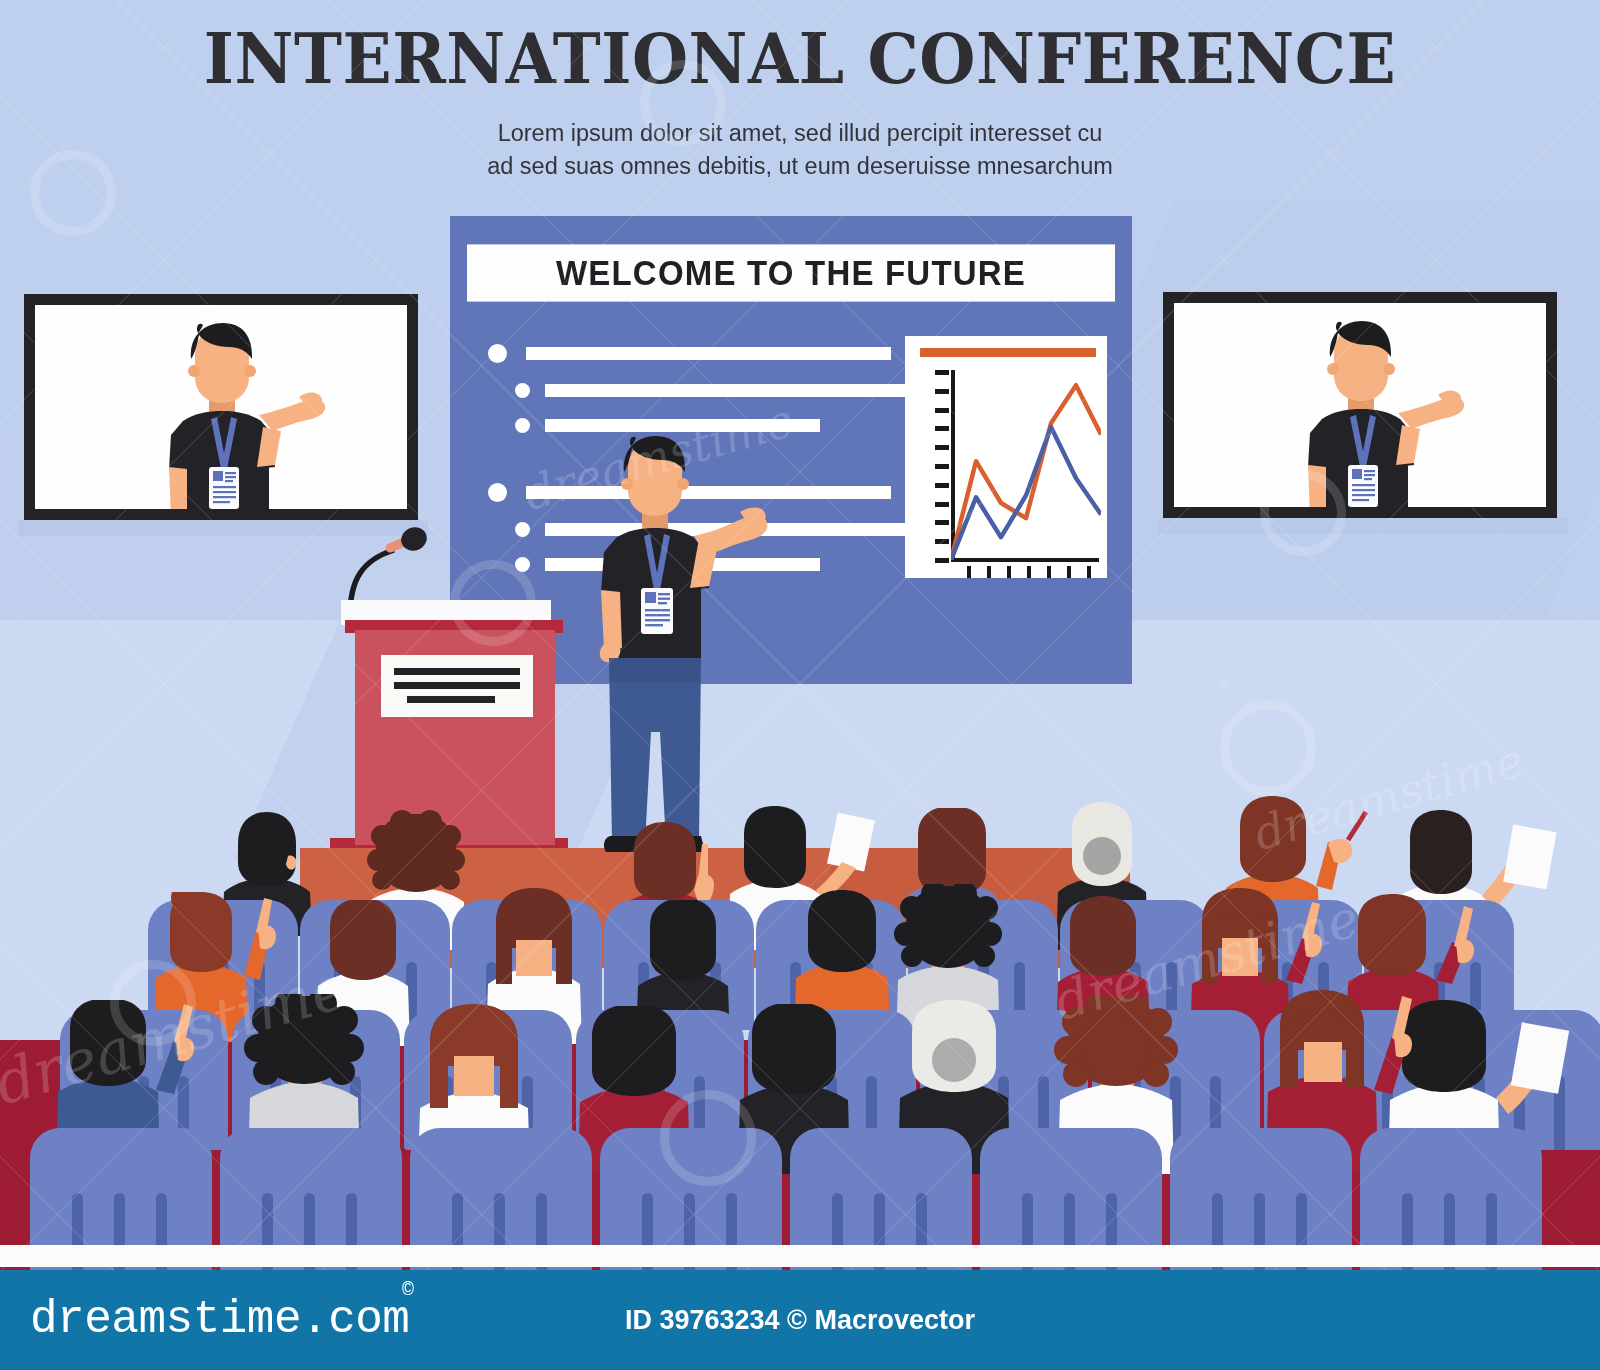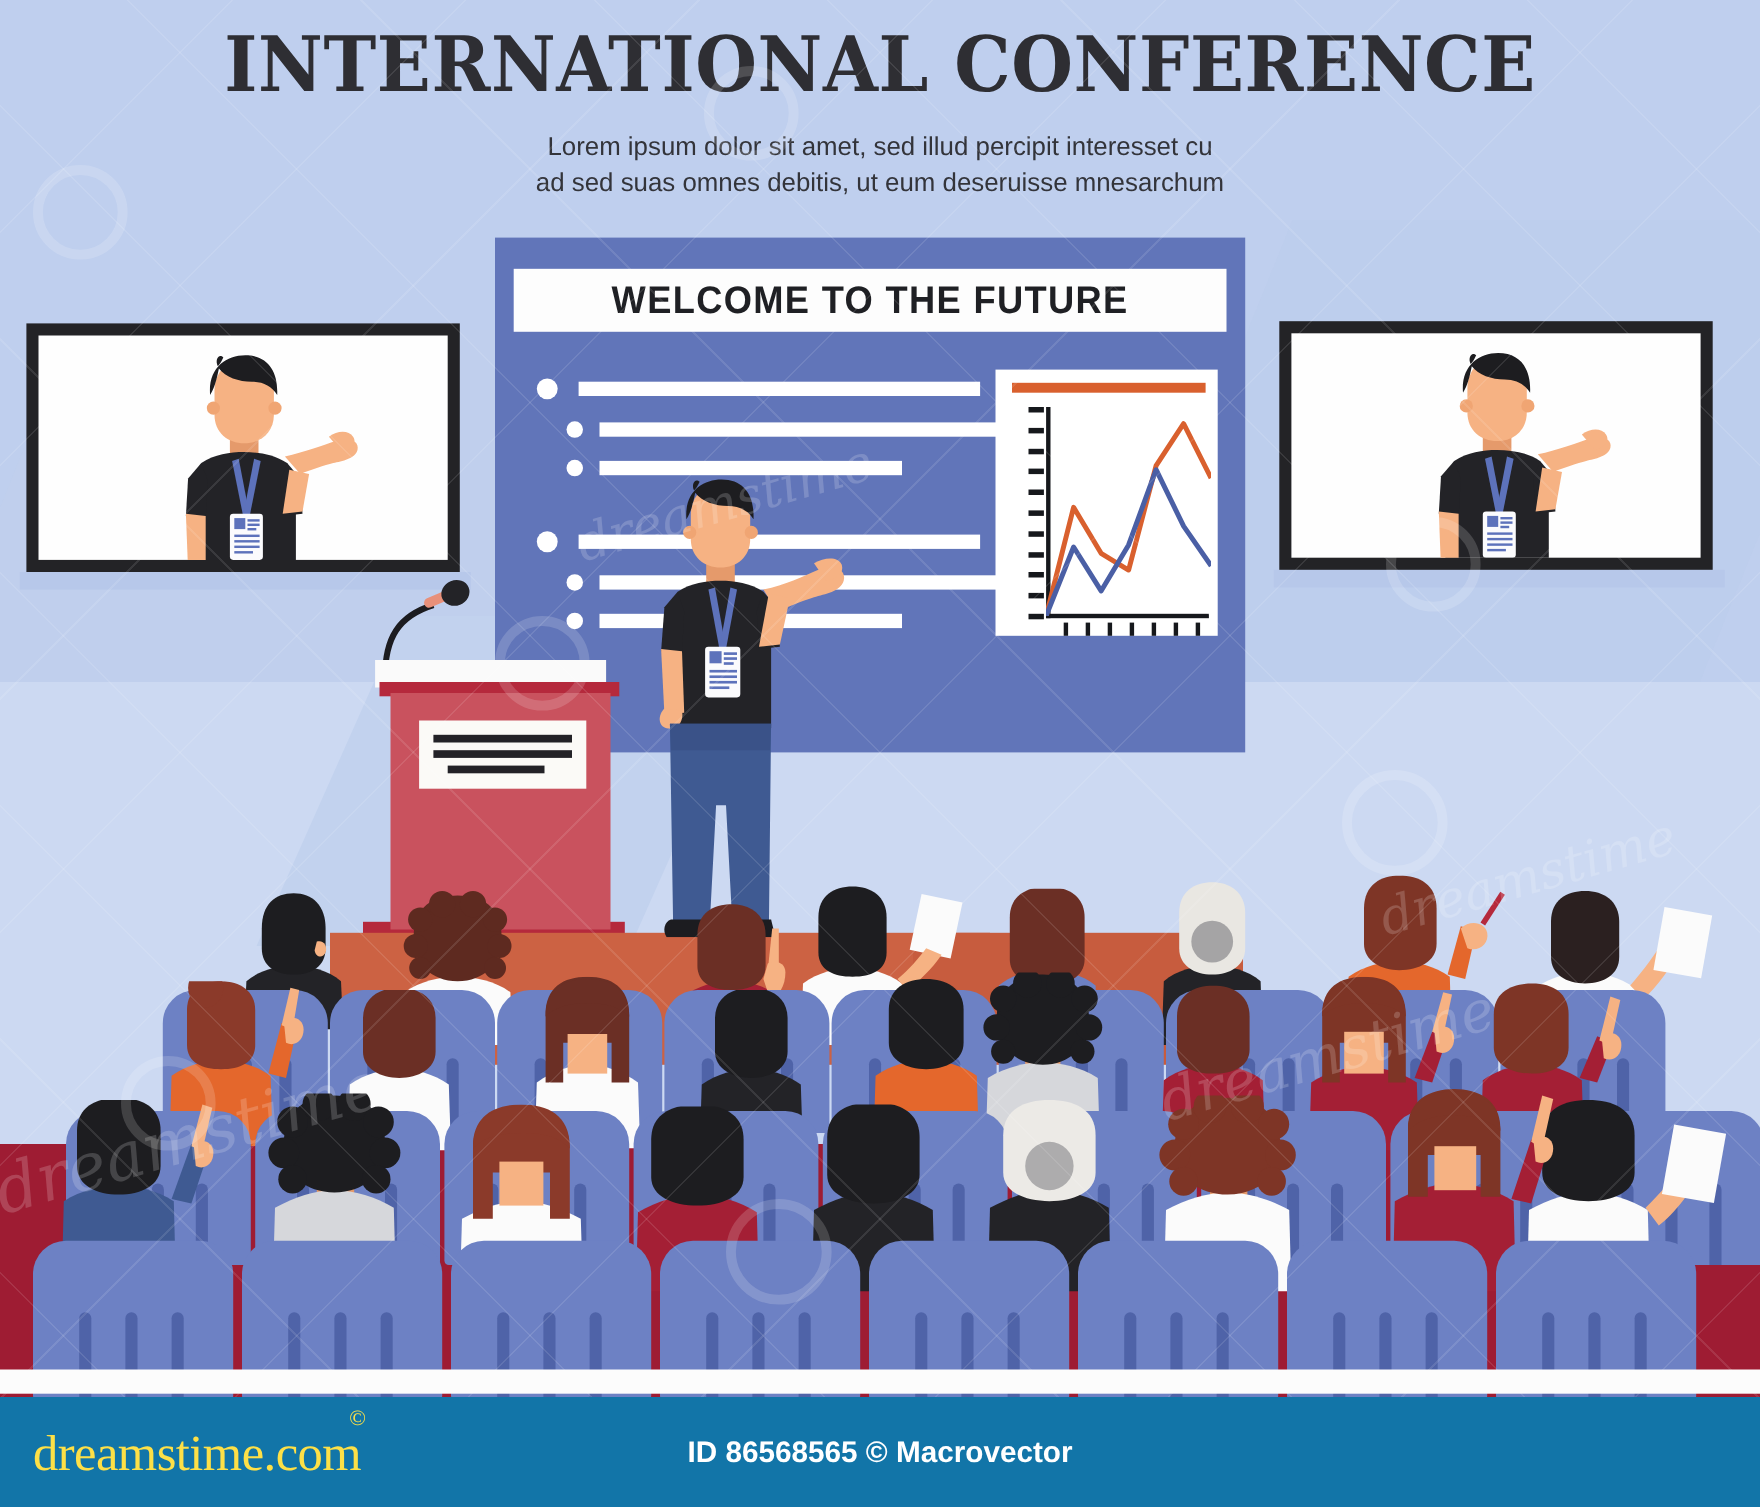--- a/index.html
+++ b/index.html
@@ -163,22 +163,22 @@
   .seat .rib { position:absolute; bottom:0; width:11px; background:#4f63a8; border-radius:6px 6px 0 0; }
 
   
   .footer {
     position:absolute; left:0; bottom:0; width:1600px; height:100px;
     background:#1275a8; z-index:70;
     display:flex; align-items:center;
   }
   .ds-logo {
     position:relative; margin-left:30px;
-    color:#fde047; font-size:46px; letter-spacing:-0.5px;
-    font-family:Liberation Serif, serif;
+    color:#ffffff; font-size:46px; letter-spacing:-0.5px;
+    font-family:Liberation Mono, monospace;
   }
   .ds-reg { position:absolute; right:-4px; top:-16px; font-size:20px; }
   .foot-id {
     position:absolute; left:0; right:0; text-align:center;
     color:#fff; font-size:27px; font-weight:700;
   }
 </style>
 </head>
 <body>
 
@@ -791,16 +791,16 @@
   <div class="wm-text" style="left:-10px; top:1000px; font-size:60px;">dreamstime</div>
   <div class="wm-text" style="left:1050px; top:930px; font-size:52px;">dreamstime</div>
   <div class="wm-text" style="left:520px; top:430px; font-size:46px;">dreamstime</div>
   <div class="wm-text" style="left:1250px; top:770px; font-size:46px;">dreamstime</div>
 
   <div class="footer">
     <div class="ds-logo">
       <span>dreamstime</span><span>.com</span>
       <span class="ds-reg">©</span>
     </div>
-    <div class="foot-id">ID 86568565 © Macrovector</div>
+    <div class="foot-id">ID 39763234 © Macrovector</div>
   </div>
 
 </div>
 
 </body></html>

